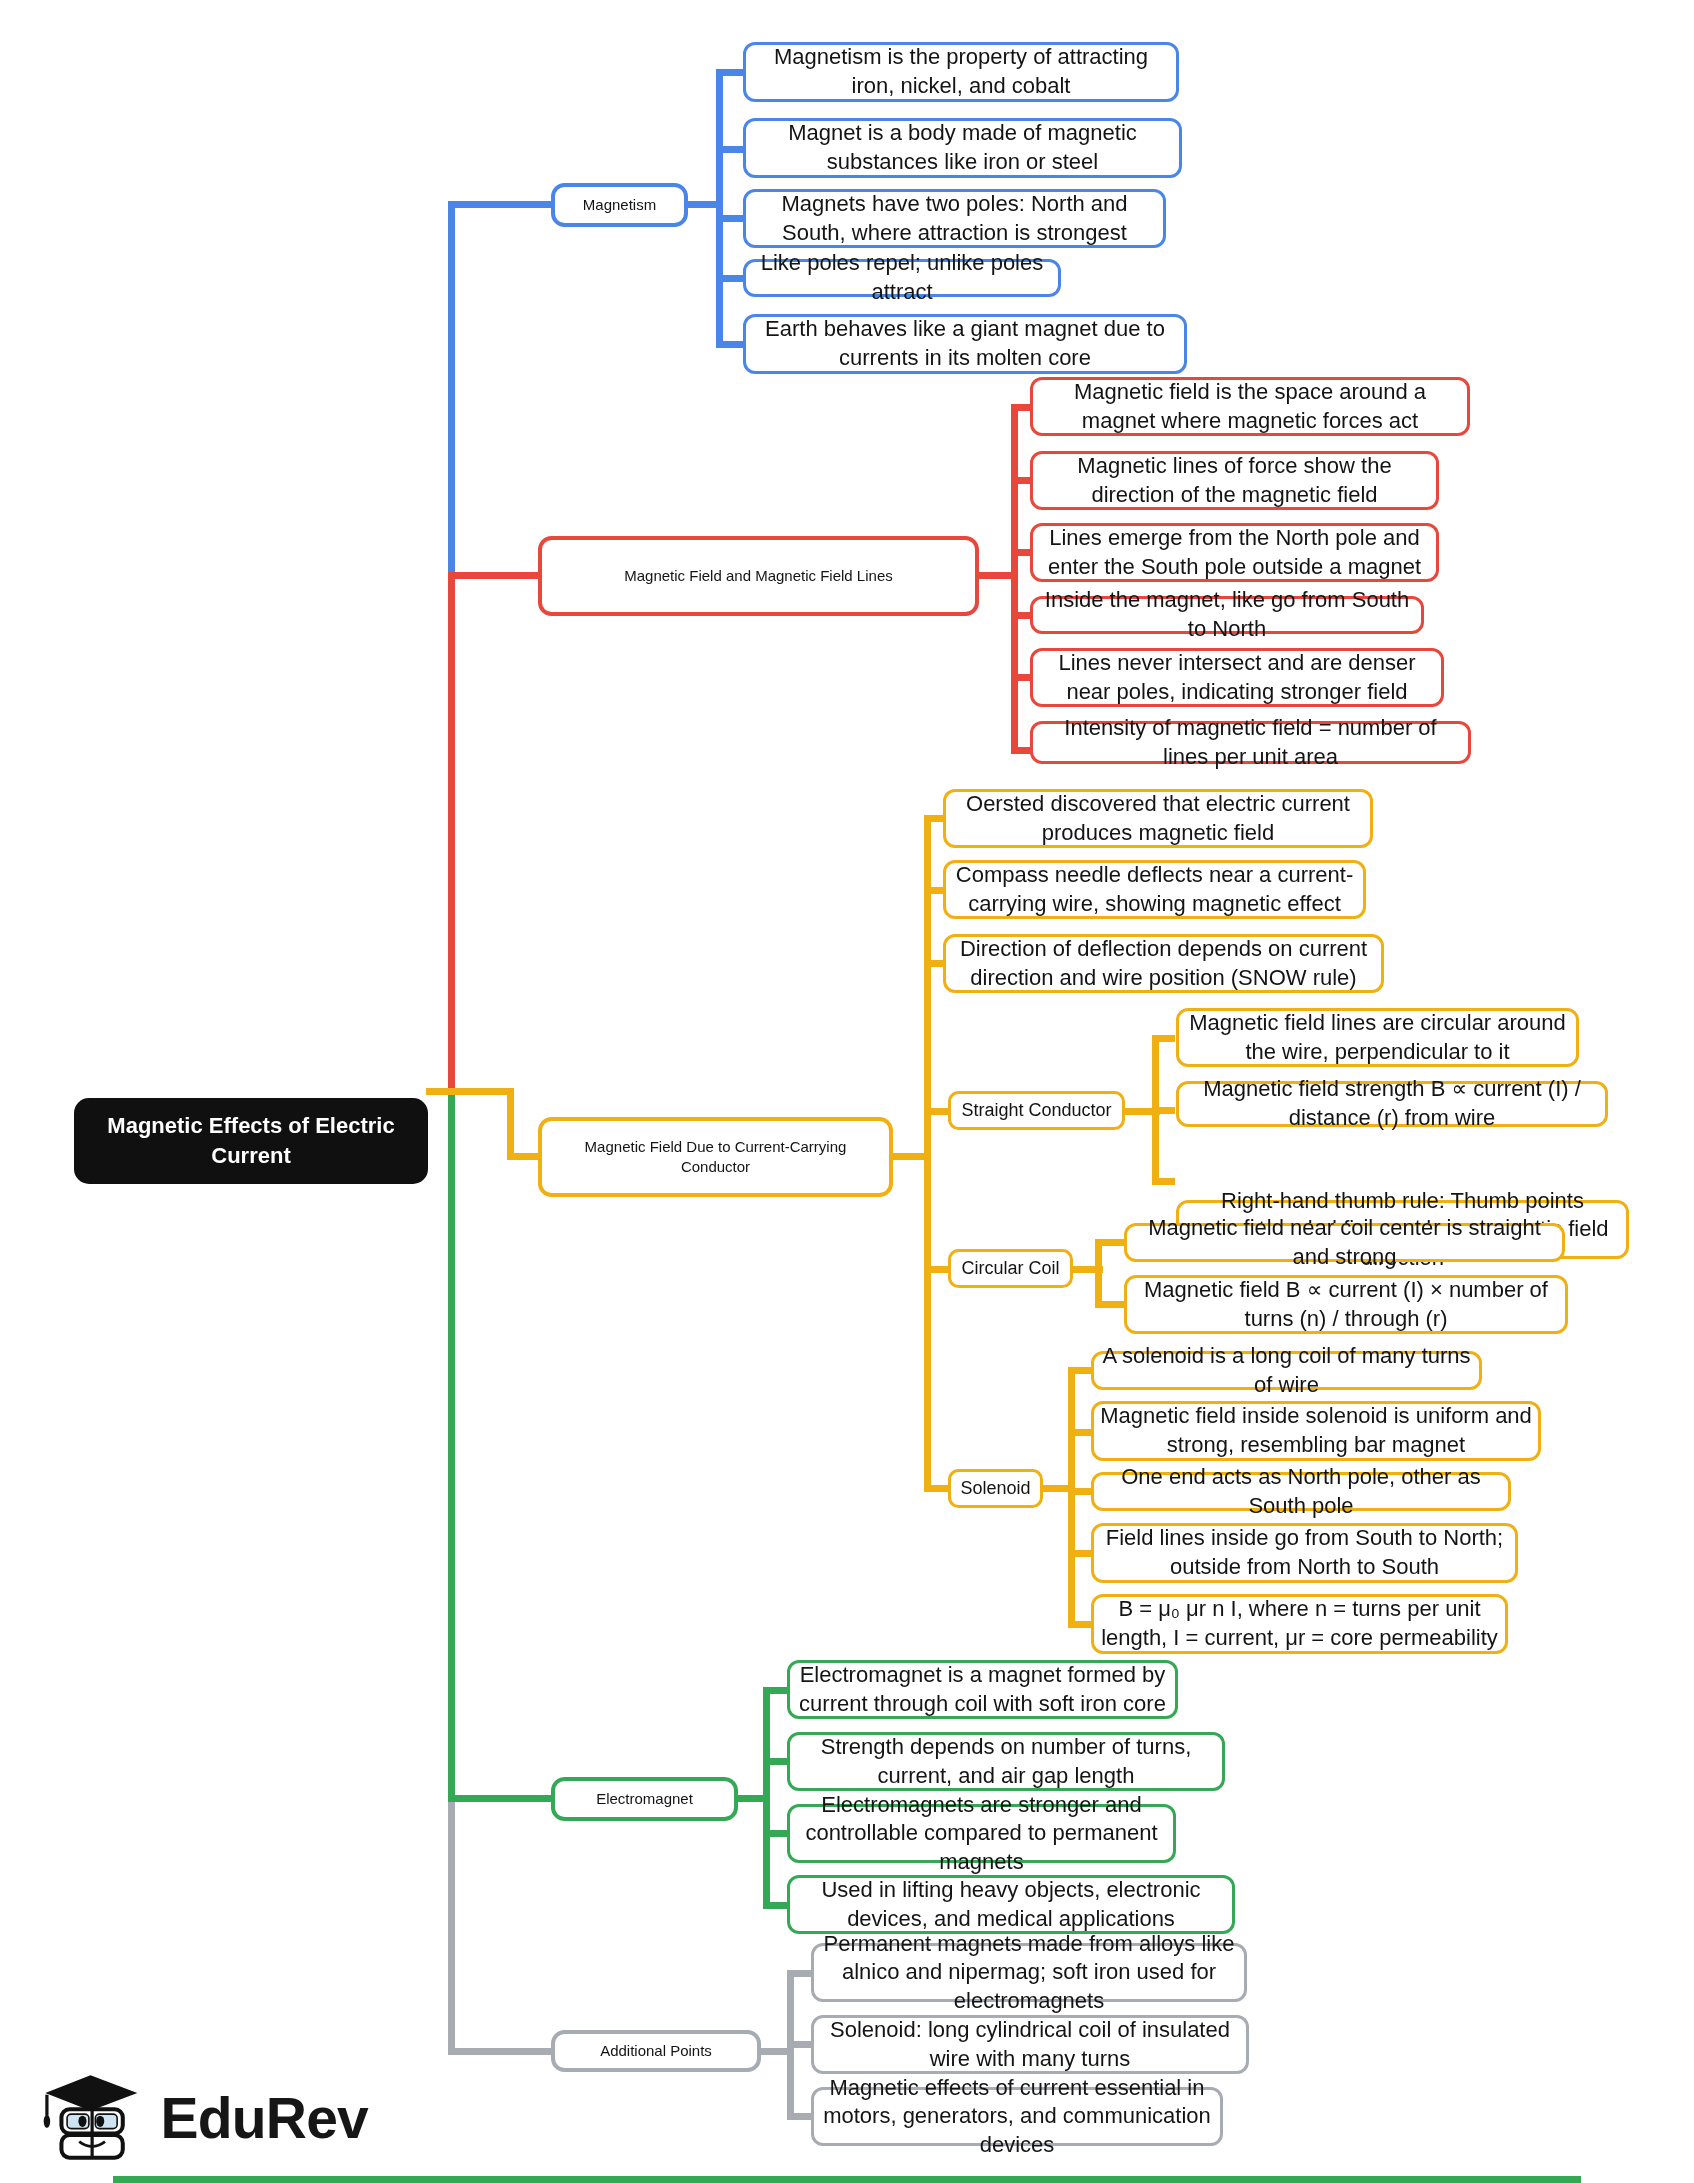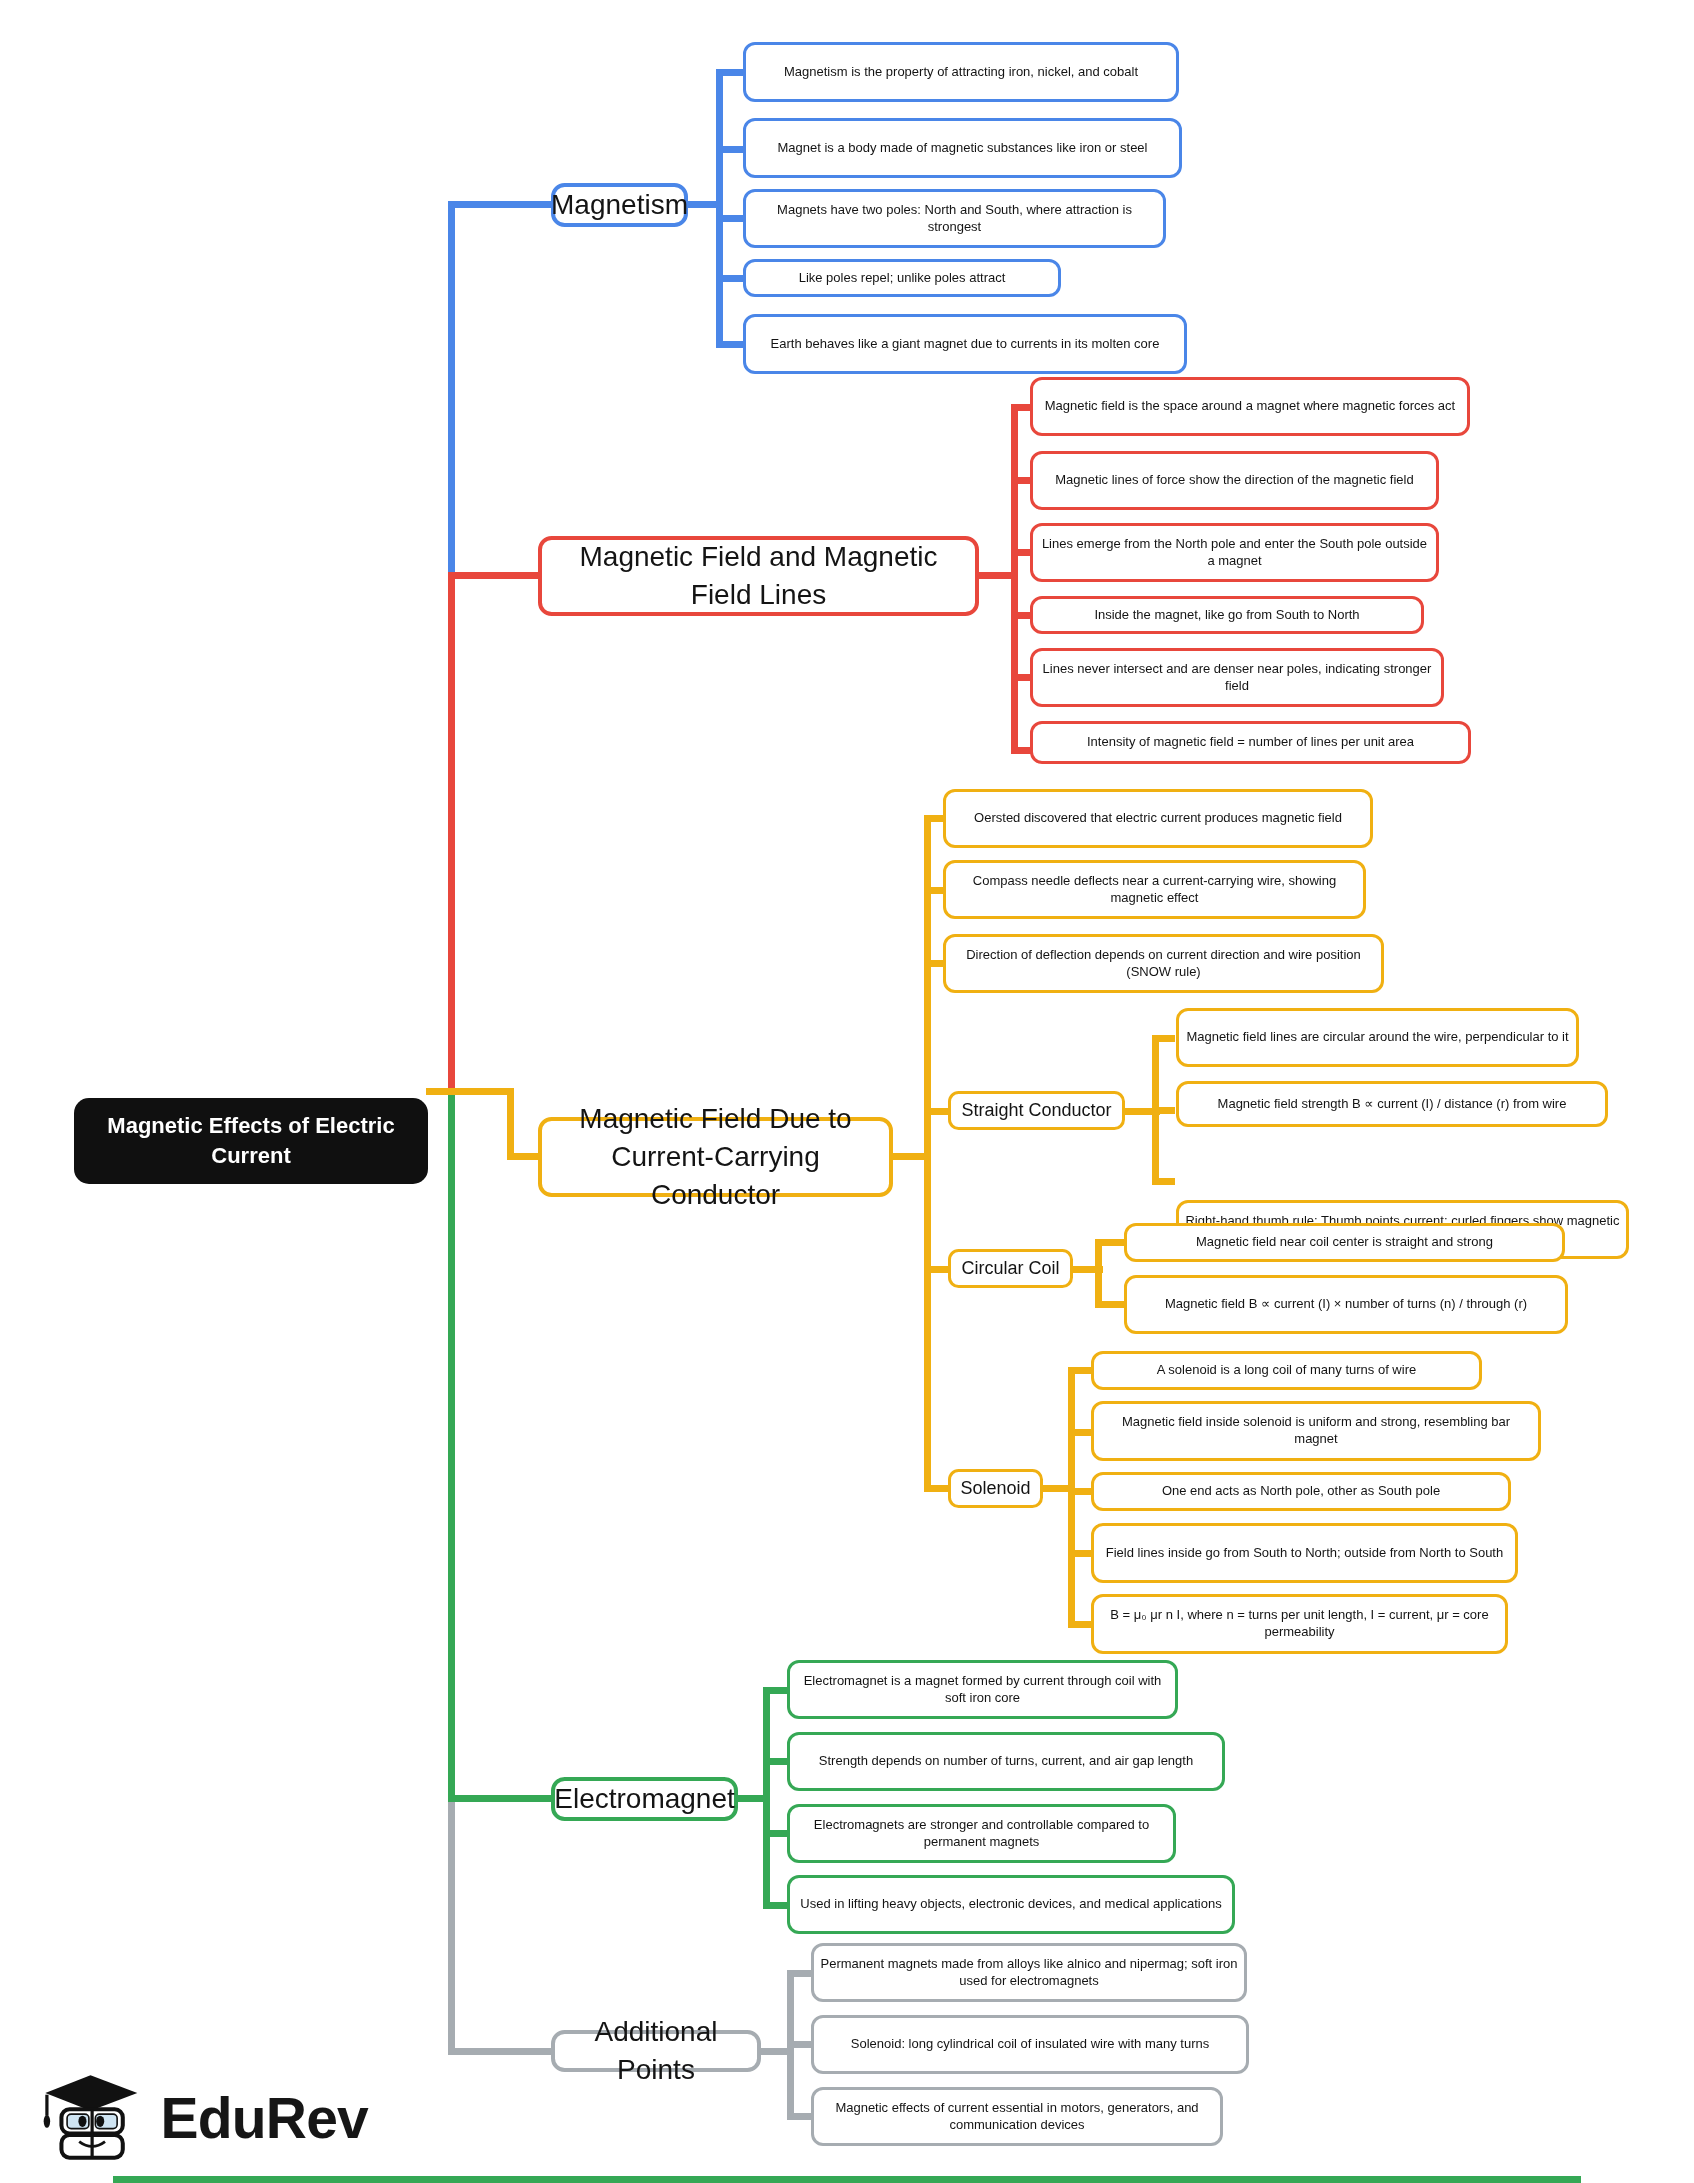--- a/index.html
+++ b/index.html
@@ -2,22 +2,22 @@
 <html style="font-size:12px"><head>
 <meta charset="utf-8">
 <style>
   html,body{margin:0;padding:0}
   body{width:1694px;height:2183px;background:#ffffff;position:relative;
        font-family:"Liberation Sans",sans-serif;overflow:hidden}
   .ln{position:absolute;display:block}
   .box{position:absolute;box-sizing:border-box;background:#fff;display:flex;
        align-items:center;justify-content:center;text-align:center;color:#141414;
        border-style:solid}
-  .child{border-width:3.8px;border-radius:12px;font-size:13px;line-height:1.3;padding:15px 6px}
-  .nlabel{border-width:4.5px;border-radius:13.6px;font-size:28px;line-height:1.35;padding:1.5px 7.5px}
+  .child{border-width:3.8px;border-radius:12px;font-size:22px;line-height:1.3;padding:15px 6px}
+  .nlabel{border-width:4.5px;border-radius:13.6px;font-size:15px;line-height:1.35;padding:1.5px 7.5px}
   .sublabel{border-width:3.8px;border-radius:10.6px;font-size:18px;padding:1.5px 4.5px}
   .c-blue{border-color:#4a86e8}
   .c-red{border-color:#e8473c}
   .c-yellow{border-color:#f0b012}
   .c-green{border-color:#35a855}
   .c-gray{border-color:#a6acb1}
   .root{position:absolute;box-sizing:border-box;background:#101010;color:#fff;
         font-weight:bold;font-size:22px;line-height:1.38;border-radius:15px;
         display:flex;align-items:center;justify-content:center;text-align:center;padding:4.5px 10.6px}
   .logo{position:absolute;left:34px;top:2072px;display:flex;align-items:center;gap:13.6px}

